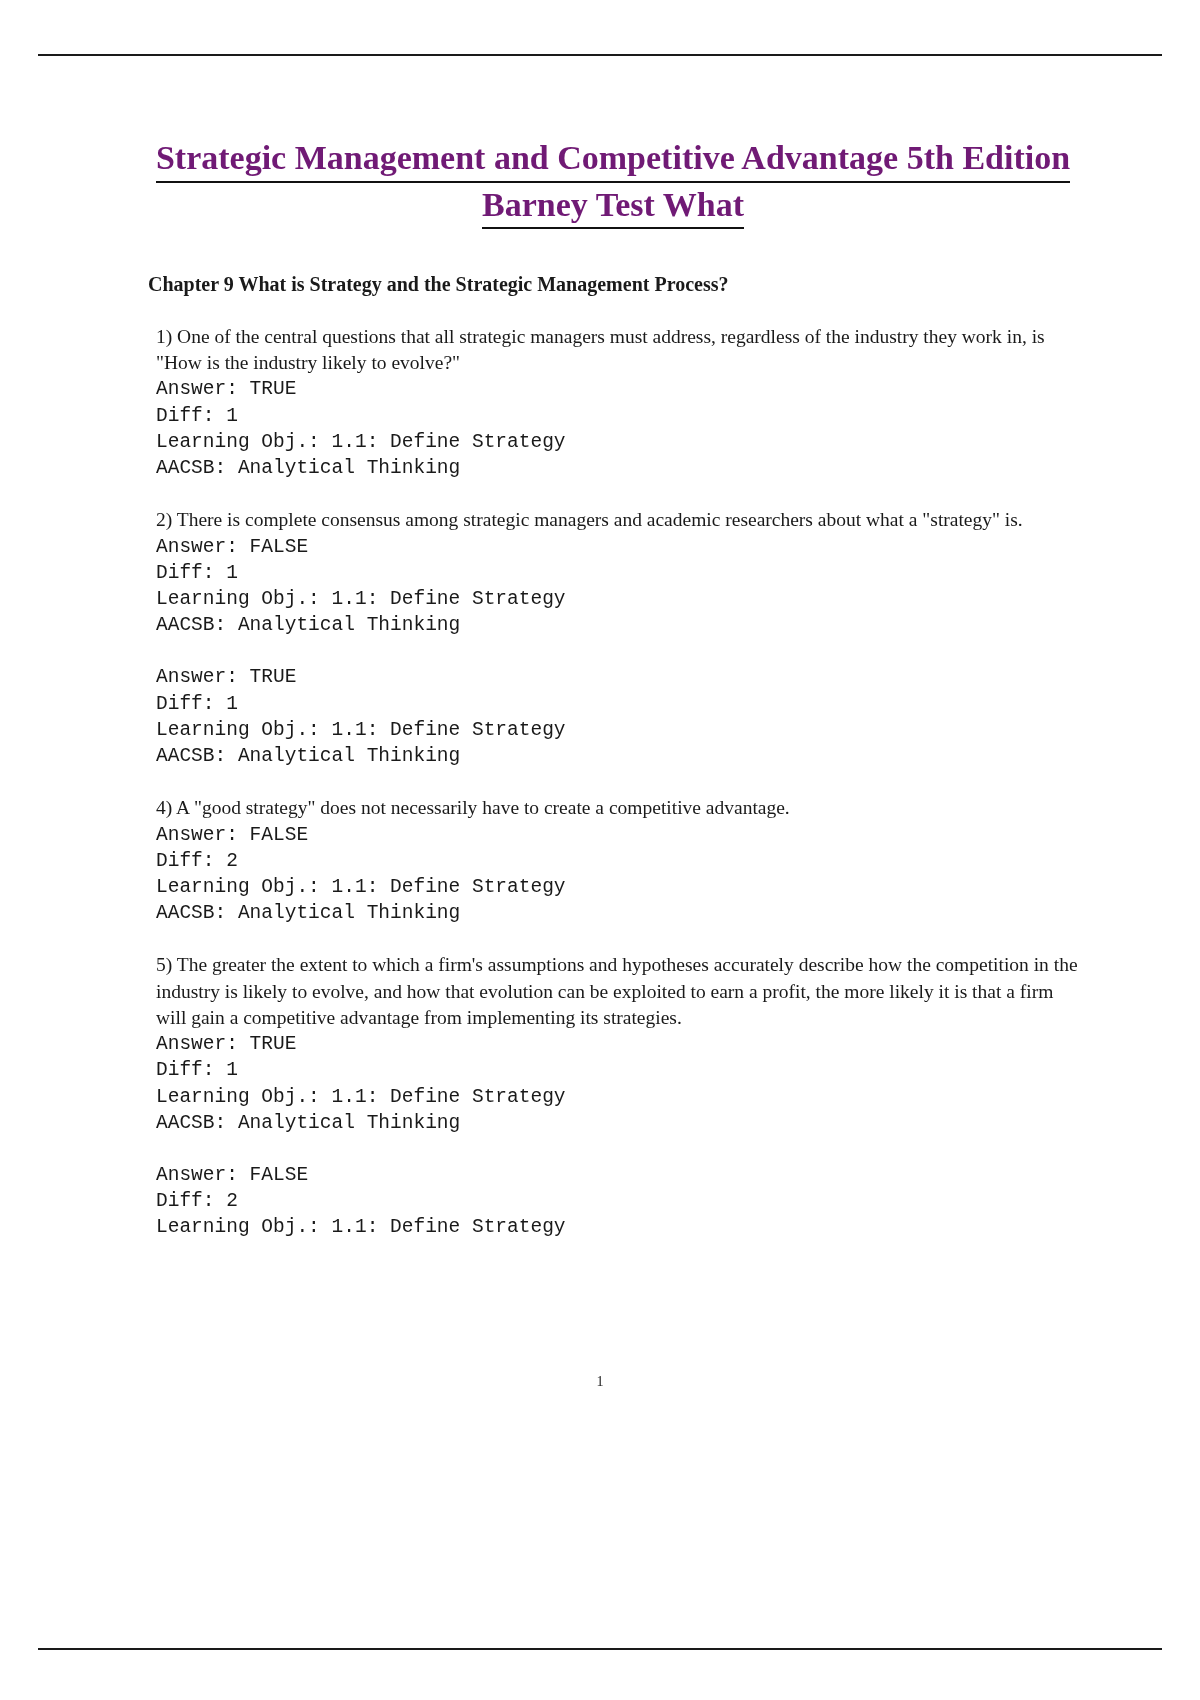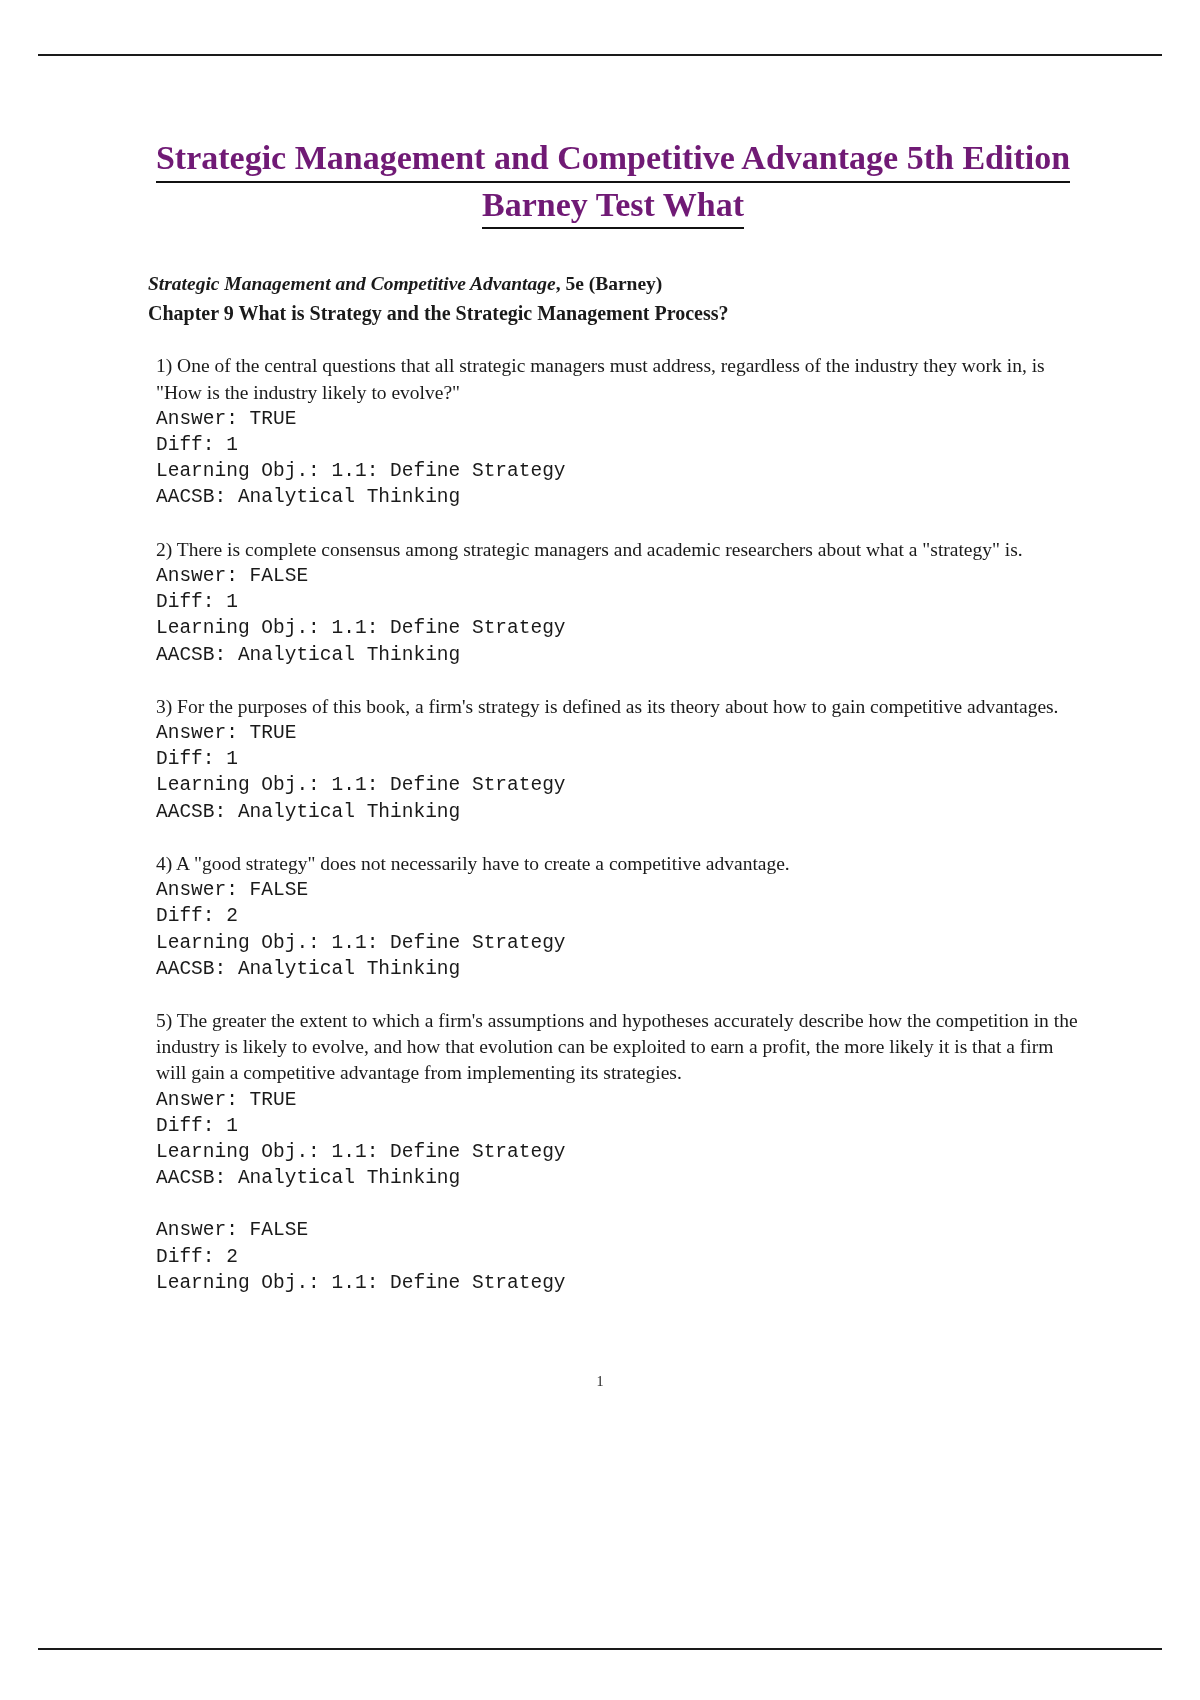--- a/index.html
+++ b/index.html
@@ -104,21 +104,20 @@
   <div class="rule rule-top"></div>
 
   <div class="content">
 
     <div class="doc-title">
       <span class="tline">Strategic Management and Competitive Advantage 5th Edition</span><br>
       <span class="tline">Barney Test What</span>
     </div>
 
     <div class="meta">
-      <div><span class="ital">Strategic Management and Competitive Advantage</span><span>, 5e (Barney)</span></div>
       <div class="meta-line2">Chapter 9  What is Strategy and the Strategic Management Process?</div>
     </div>
 
     <div class="qlist">
 
       <div class="qblock">
         <p class="qtext">1) One of the central questions that all strategic managers must address, regardless of the industry they work in, is "How is the industry likely to evolve?"</p>
         <p class="qfield">Answer: TRUE</p>
         <p class="qfield">Diff: 1</p>
         <p class="qfield">Learning Obj.: 1.1: Define Strategy</p>
@@ -127,21 +126,20 @@
 
       <div class="qblock">
         <p class="qtext">2) There is complete consensus among strategic managers and academic researchers about what a "strategy" is.</p>
         <p class="qfield">Answer: FALSE</p>
         <p class="qfield">Diff: 1</p>
         <p class="qfield">Learning Obj.: 1.1: Define Strategy</p>
         <p class="qfield">AACSB:  Analytical Thinking</p>
       </div>
 
       <div class="qblock">
-        <p class="qtext">3) For the purposes of this book, a firm's strategy is defined as its theory about how to gain competitive advantages.</p>
         <p class="qfield">Answer: TRUE</p>
         <p class="qfield">Diff: 1</p>
         <p class="qfield">Learning Obj.: 1.1: Define Strategy</p>
         <p class="qfield">AACSB:  Analytical Thinking</p>
       </div>
 
       <div class="qblock">
         <p class="qtext">4) A "good strategy" does not necessarily have to create a competitive advantage.</p>
         <p class="qfield">Answer: FALSE</p>
         <p class="qfield">Diff: 2</p>

